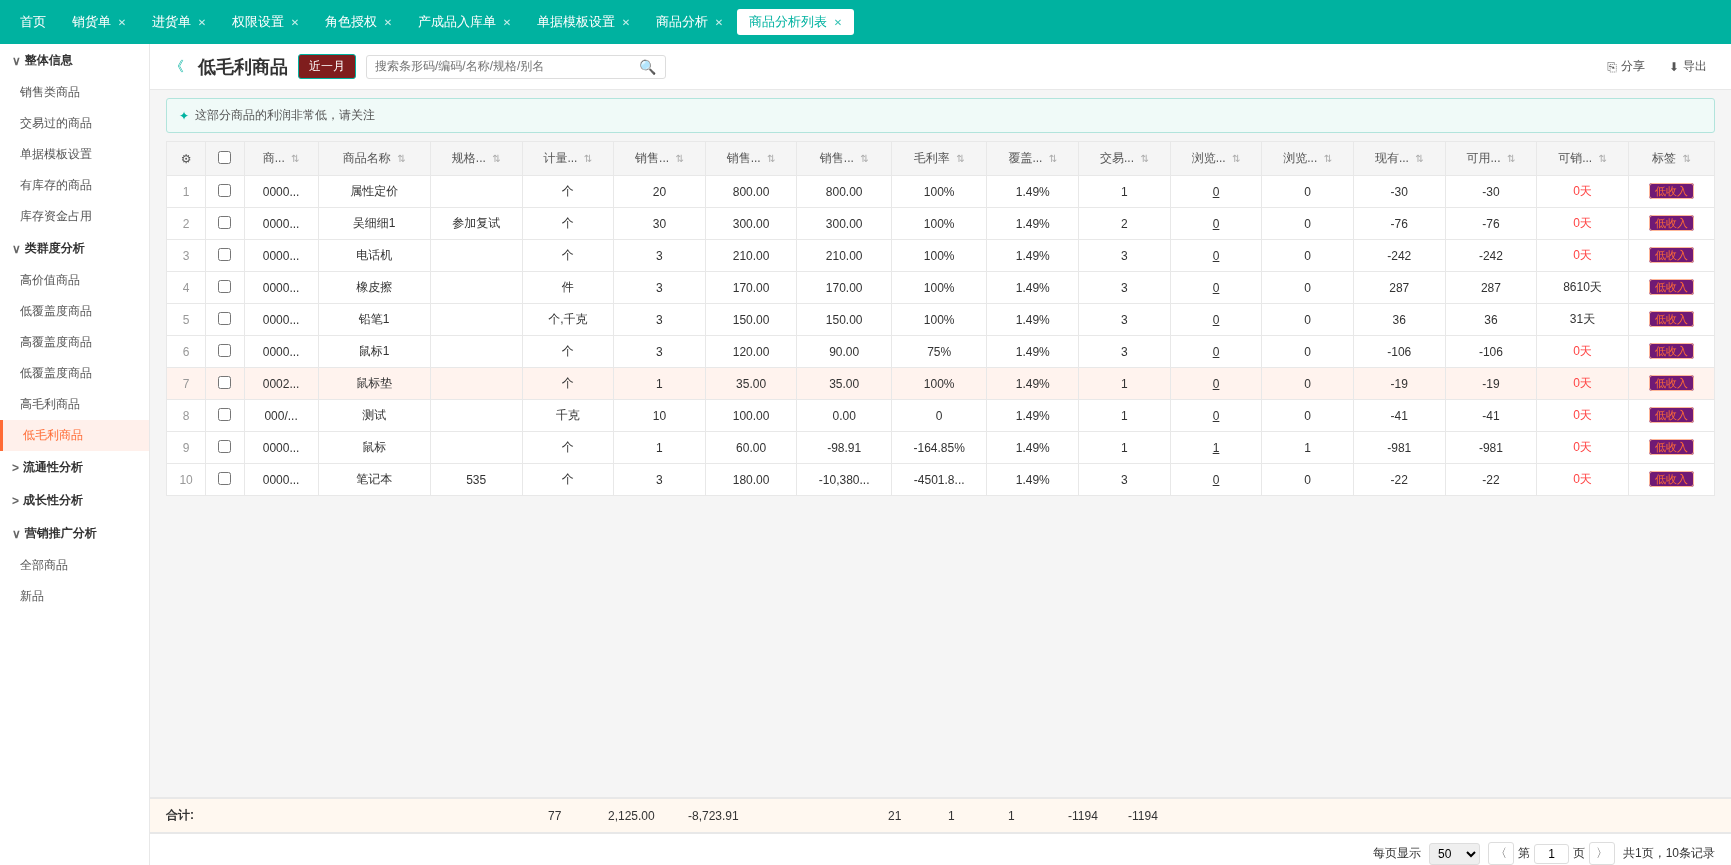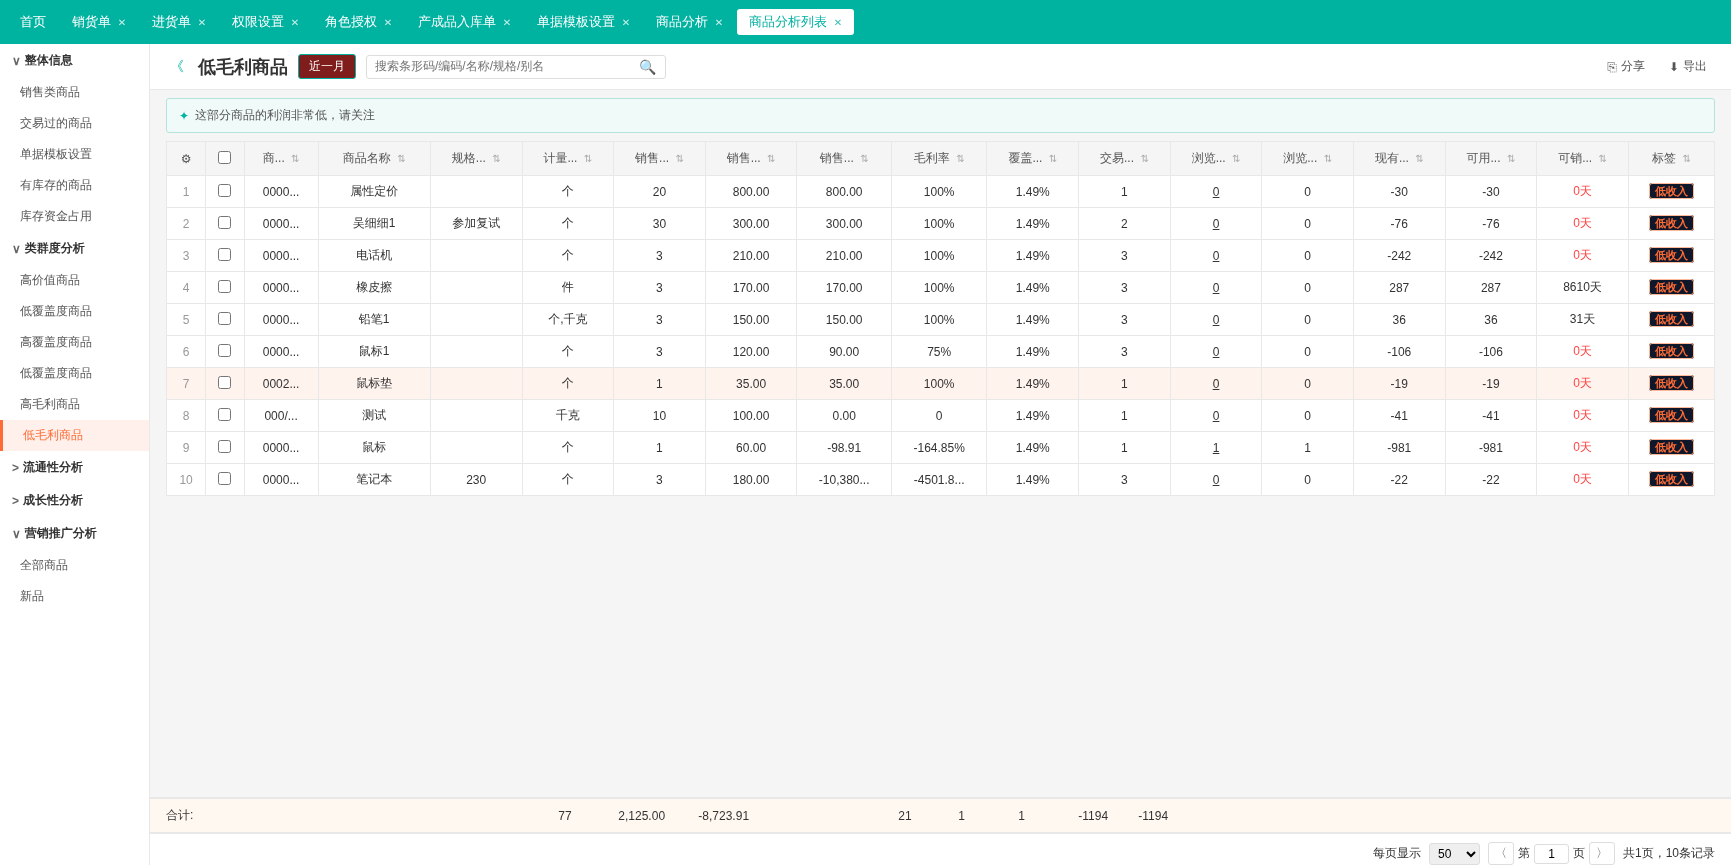--- a/index.html
+++ b/index.html
@@ -168,42 +168,41 @@
     th .sort-icon { margin-left: 3px; color: #aaa; font-size: 10px; }
     td {
       padding: 7px 6px;
       border: 1px solid #e8e8e8;
       text-align: center;
       color: #333;
     }
     tbody tr.highlighted { background: #fff3ee; }
     .row-num { color: #999; }
     .tag-low-income {
-      background: #0f172a;
+      background: #701a75;
       color: #ff6b35;
       border: 1px solid #ffb89a;
       border-radius: 3px;
       padding: 1px 5px;
       font-size: 11px;
-      font-weight: bold;
     }
     .zero-link { text-decoration: underline; color: #333; cursor: pointer; }
 
     
     .table-footer {
       background: #fff8f0;
       border-top: 2px solid #e8e8e8;
       padding: 8px 16px;
       display: flex;
       align-items: center;
       font-size: 12px;
       color: #333;
       border-bottom: 1px solid #e8e8e8;
     }
-    .total-label { font-weight: normal; margin-right: 31px; }
+    .total-label { font-weight: bold; margin-right: 20px; }
 
     
     .pagination {
       display: flex;
       align-items: center;
       justify-content: flex-end;
       padding: 8px 16px;
       background: #fff;
       border-top: 1px solid #e8e8e8;
       gap: 8px;
@@ -539,21 +538,21 @@
     <td>-981</td>
     <td>-981</td>
     <td style="color:#ff4444">0天</td>
     <td><span class="tag-low-income">低收入</span></td>
   </tr>
             <tr>
     <td class="row-num">10</td>
     <td><input type="checkbox" style=""></td>
     <td>0000...</td>
     <td>笔记本</td>
-    <td>230</td>
+    <td>535</td>
     <td>个</td>
     <td>3</td>
     <td>180.00</td>
     <td>-10,380...</td>
     <td>-4501.8...</td>
     <td>1.49%</td>
     <td>3</td>
     <td><span class="zero-link">0</span></td>
     <td>0</td>
     <td>-22</td>

